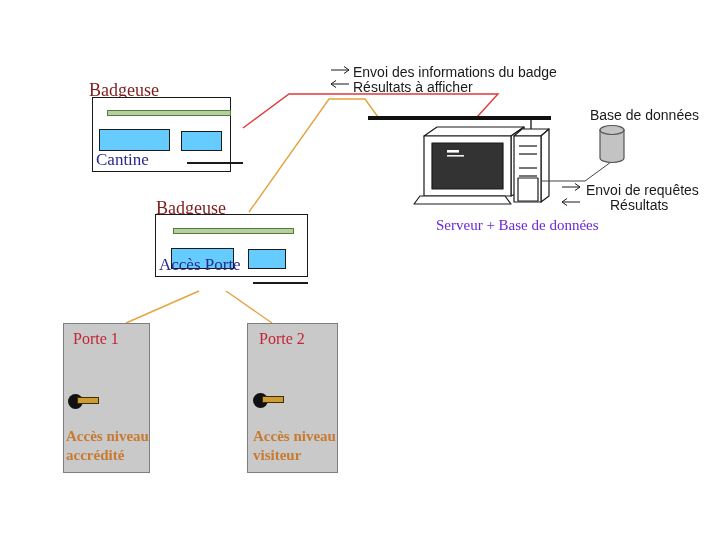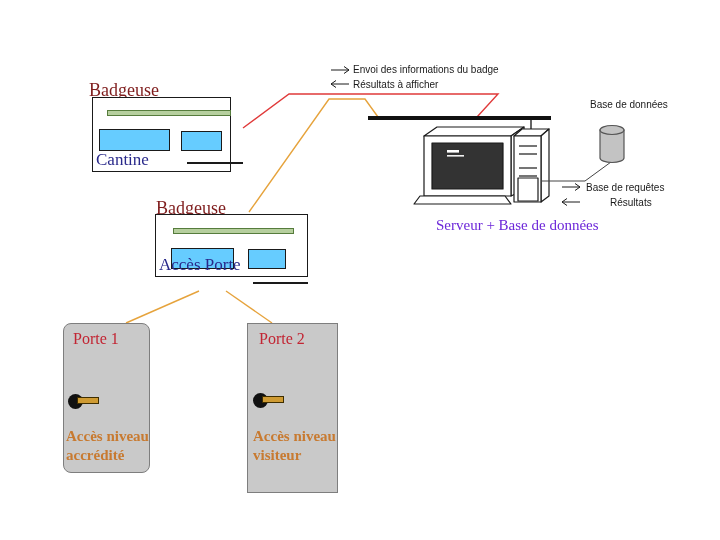--- a/index.html
+++ b/index.html
@@ -4,21 +4,21 @@
 <style>
   html,body{margin:0;padding:0;background:#fff;}
   .canvas{
     position:relative;width:720px;height:540px;background:#ffffff;
     font-family:"Liberation Serif","DejaVu Serif",serif;overflow:hidden;
   }
   .abs{position:absolute;}
   svg.layer{position:absolute;left:0;top:0;width:720px;height:540px;}
   .small-label{
     font-family:"Liberation Sans","DejaVu Sans",sans-serif;
-    font-size:10px;color:#1a1a1a;white-space:nowrap;line-height:1;
+    font-size:14px;color:#1a1a1a;white-space:nowrap;line-height:1;
   }
   .box-title{font-size:18px;color:#7f1d1d;line-height:1;white-space:nowrap;}
   .badgeuse-box{
     position:absolute;background:#ffffff;border:1.3px solid #1a1a1a;box-sizing:border-box;
   }
   .green-bar{position:absolute;background:#b6cf9e;border:1px solid #567c3c;box-sizing:border-box;}
   .blue-rect{position:absolute;background:#66ccff;border:1.3px solid #1a1a1a;box-sizing:border-box;}
   .bottom-line{position:absolute;background:#1a1a1a;height:1.6px;}
   .box-name{position:absolute;font-size:17px;color:#29298a;line-height:1;white-space:nowrap;}
   .server-caption{font-size:15px;color:#6d28d9;line-height:1.1;white-space:nowrap;}
@@ -94,31 +94,31 @@
   <div class="abs box-title" style="left:156px;top:199px;">Badgeuse</div>
   <div class="badgeuse-box" style="left:155px;top:214px;width:153px;height:63px;">
     <div class="green-bar" style="left:17px;top:13px;width:121px;height:6px;"></div>
     <div class="blue-rect" style="left:15px;top:33px;width:63px;height:21px;"></div>
     <div class="blue-rect" style="left:92px;top:34px;width:38px;height:20px;"></div>
     <div class="bottom-line" style="left:97px;top:67px;width:55px;"></div>
     <div class="box-name" style="left:3px;bottom:3px;">Accès Porte</div>
   </div>
 
   <div class="abs server-caption" style="left:436px;top:217px;">Serveur + Base de données</div>
-  <div class="abs small-label" style="left:590px;top:100px;">Base de données</div>
-  <div class="abs small-label" style="left:586px;top:183px;">Base de requêtes</div>
+  <div class="abs small-label" style="left:590px;top:108px;">Base de données</div>
+  <div class="abs small-label" style="left:586px;top:183px;">Envoi de requêtes</div>
   <div class="abs small-label" style="left:586px;top:198px;padding-left:24px;">Résultats</div>
 
-  <div class="door" style="left:63px;top:323px;width:87px;height:150px;border-radius:8px;">
+  <div class="door" style="left:63px;top:323px;width:87px;height:150px;">
     <div class="door-title" style="left:9px;top:7px;">Porte 1</div>
     <div class="handle-knob" style="left:4px;top:70px;"></div>
     <div class="handle-bar" style="left:13px;top:73px;"></div>
     <div class="door-access" style="left:2px;top:103px;width:90px;">Accès niveau accrédité</div>
   </div>
 
-  <div class="door" style="left:247px;top:323px;width:91px;height:170px;">
+  <div class="door" style="left:247px;top:323px;width:91px;height:150px;">
     <div class="door-title" style="left:11px;top:7px;">Porte 2</div>
     <div class="handle-knob" style="left:5px;top:69px;"></div>
     <div class="handle-bar" style="left:14px;top:72px;"></div>
     <div class="door-access" style="left:5px;top:103px;width:86px;">Accès niveau visiteur</div>
   </div>
 
 </div>
 
 </body></html>

